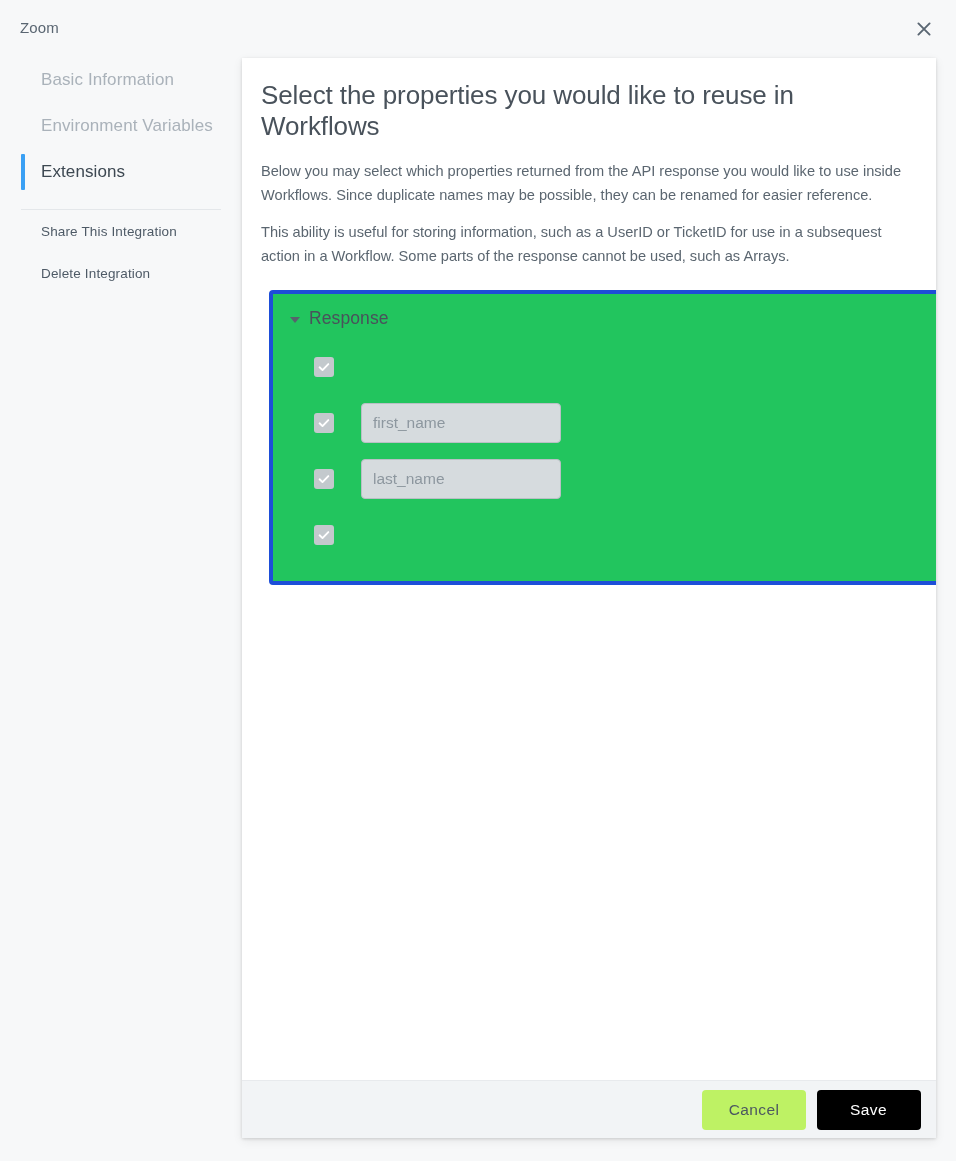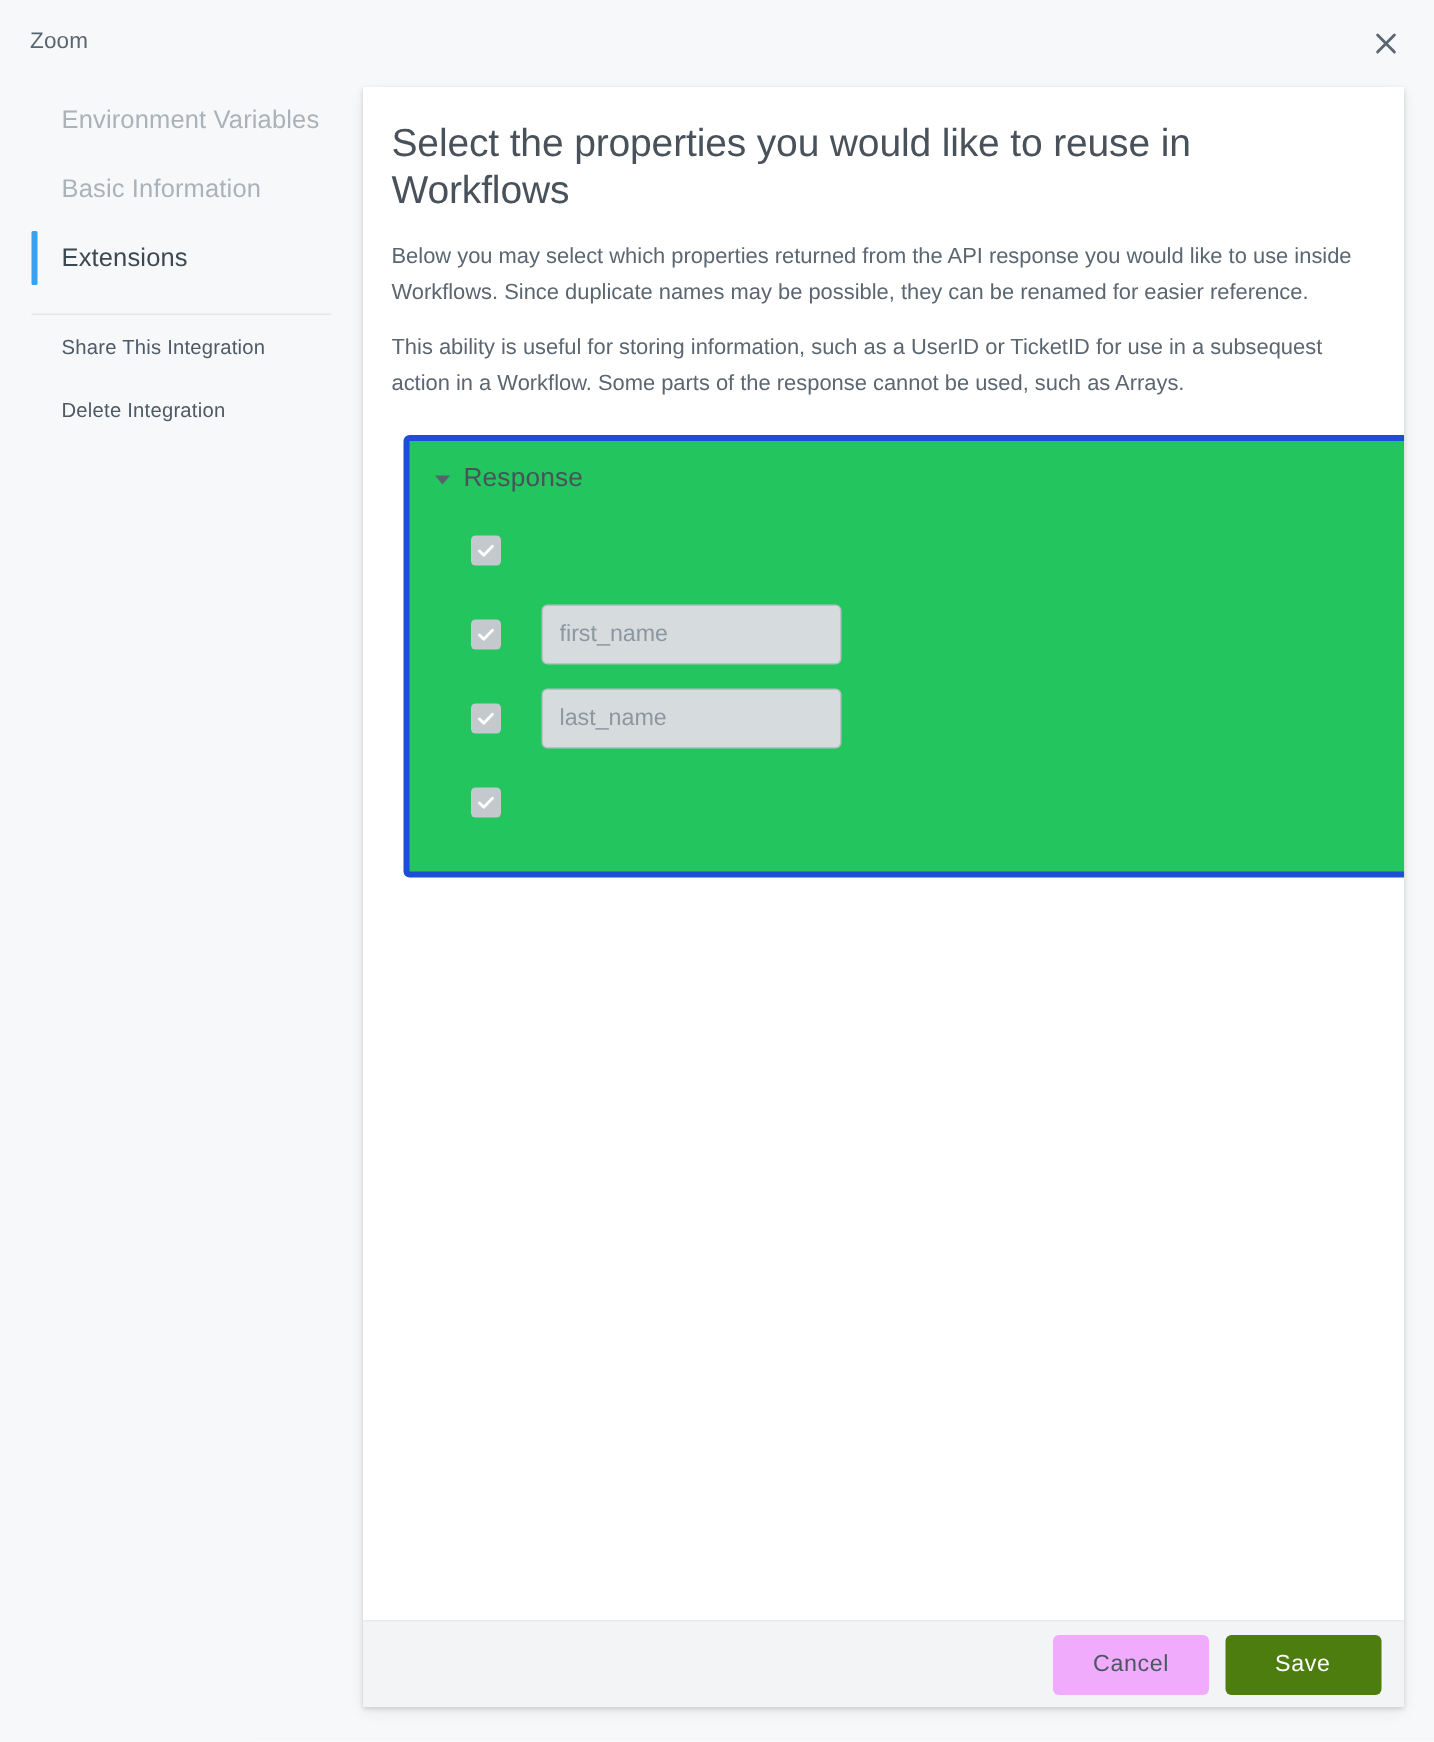--- a/index.html
+++ b/index.html
@@ -216,26 +216,26 @@
     height: 40px;
     border: 0;
     border-radius: 4px;
     font-family: "Liberation Sans", sans-serif;
     font-size: 15.5px;
     cursor: pointer;
     letter-spacing: .4px;
     padding: 0 14px;
   }
   .btn-cancel {
-    background: #f0abfc;
+    background: #bef264;
     color: #4c5761;
     text-align: center;
   }
   .btn-save {
-    background: #4d7c0f;
+    background: #000000;
     color: #ffffff;
     padding-left: 13px;
   }
 </style>
 </head>
 <body>
 
 <div class="titlebar">
   <div class="titlebar-title">Zoom</div>
   <div class="close-btn">
@@ -243,25 +243,25 @@
       <svg width="18" height="18" viewBox="0 0 18 18">
         <path d="M3.4 3.4 L14.6 14.6 M14.6 3.4 L3.4 14.6" stroke="#5a6672" stroke-width="1.9" stroke-linecap="round" fill="none"></path>
       </svg>
     </span>
   </div>
 </div>
 
 <div class="sidebar">
 
   <div class="nav-item">
+    <span>Basic Information</span>
+  </div>
+
+  <div class="nav-item">
     <span>Environment Variables</span>
-  </div>
-
-  <div class="nav-item">
-    <span>Basic Information</span>
   </div>
 
   <div class="nav-item is-active">
     <span>Extensions</span>
   </div>
 
   <div class="nav-divider"></div>
 
   <div class="nav-sub">
     <span>Share This Integration</span>

